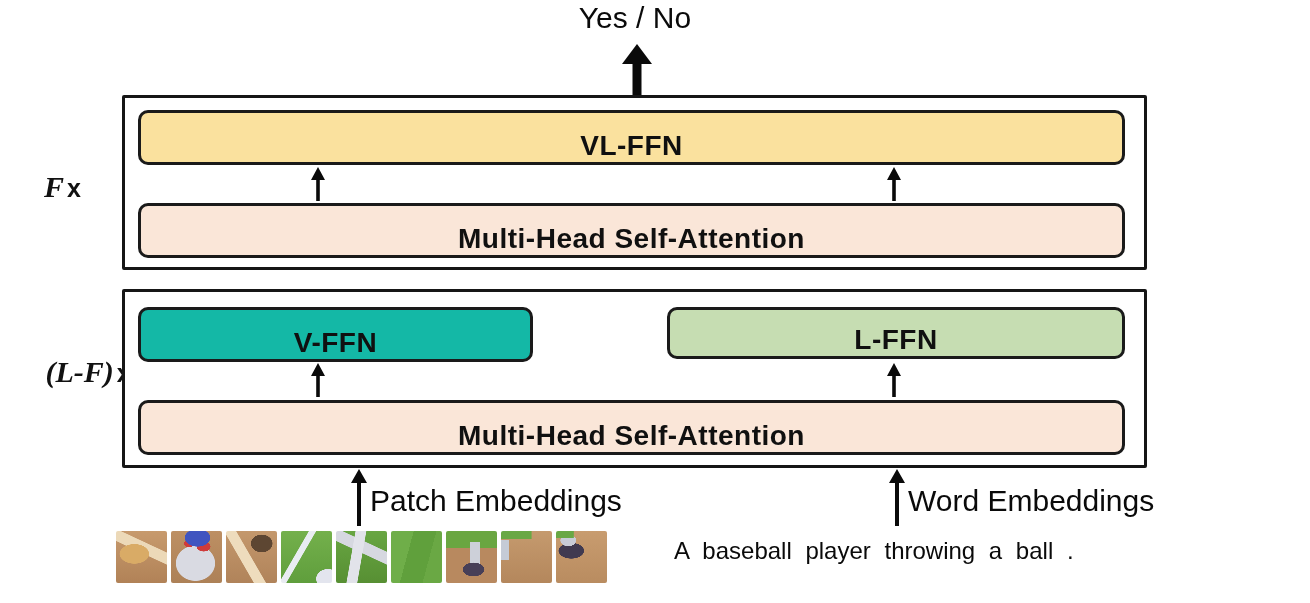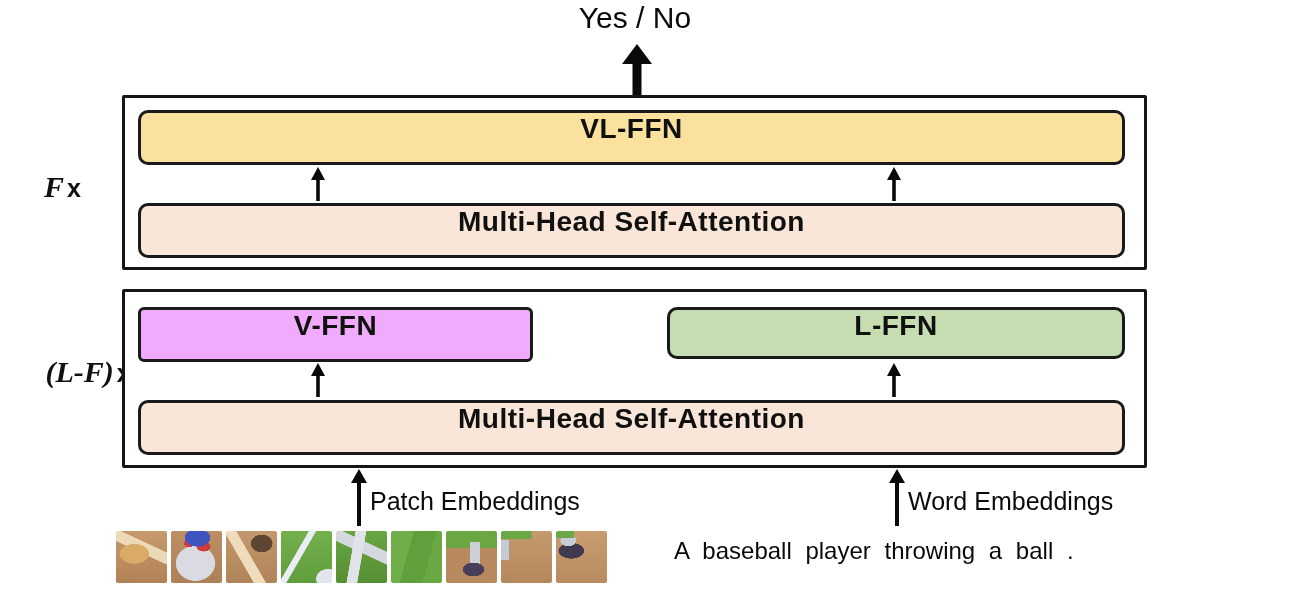--- a/index.html
+++ b/index.html
@@ -15,39 +15,39 @@
   }
   
   .outer-box{
     background:#fff;border:3px solid #161616;border-radius:2px;box-sizing:border-box;
   }
   .outer-top{left:122px;top:95px;width:1025px;height:175px;}
   .outer-bottom{left:122px;top:289px;width:1025px;height:179px;}
   
   .inner-box{
     box-sizing:border-box;border:3px solid #1a1a1a;border-radius:10px;
-    display:flex;align-items:flex-start;justify-content:center;
+    display:flex;align-items:flex-end;justify-content:center;
     font-size:28px;font-weight:bold;color:#101010;letter-spacing:.5px;
   }
   .vl-ffn{left:138px;top:110px;width:987px;height:55px;background:#fae19e;}
   .mhsa-top{left:138px;top:203px;width:987px;height:55px;background:#fae6d8;}
-  .v-ffn{left:138px;top:307px;width:395px;height:55px;background:#f0abfc;border-radius:6px;}
+  .v-ffn{left:138px;top:307px;width:395px;height:55px;background:#14b8a6;}
   .l-ffn{left:667px;top:307px;width:458px;height:52px;background:#c6ddb2;}
   .mhsa-bottom{left:138px;top:400px;width:987px;height:55px;background:#fae6d8;}
   
   .repeat-label{
     display:flex;align-items:baseline;justify-content:center;gap:3px;
     font-size:30px;
   }
   .repeat-top{left:25px;top:170px;width:75px;height:38px;}
   .repeat-bottom{left:0;top:355px;width:108px;height:38px;margin-left:34px;}
   .math-sym{font-family:"Liberation Serif",serif;font-style:italic;font-weight:600;}
   .times-sym{font-family:"Liberation Sans",sans-serif;font-weight:bold;font-size:25px;}
   
-  .embed-label{font-size:25px;line-height:30px;color:#0a0a0a;}
+  .embed-label{font-size:30px;line-height:30px;color:#0a0a0a;}
   .patch-label{left:370px;top:486px;}
   .word-label{left:908px;top:486px;}
   
   .caption{
     left:674px;top:536px;font-size:24px;line-height:30px;word-spacing:7px;color:#0a0a0a;
   }
   
   .patches{left:116px;top:531px;display:flex;gap:4px;}
   .patch{width:51px;height:52px;border-radius:2px;flex:0 0 auto;}
   .patch-1{background:

